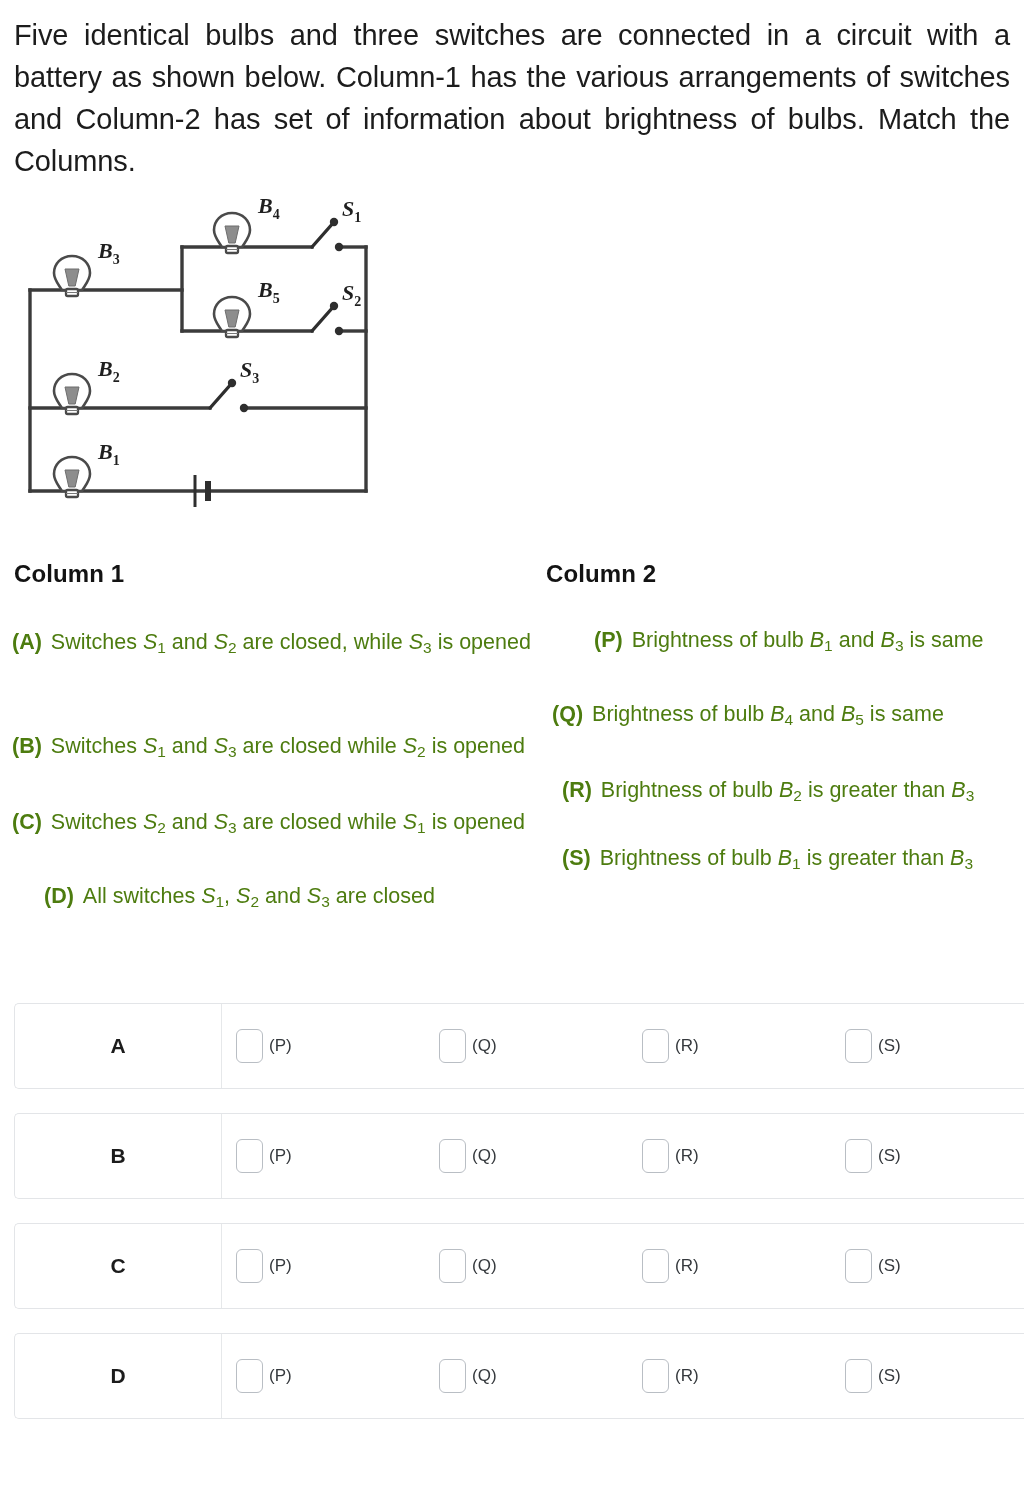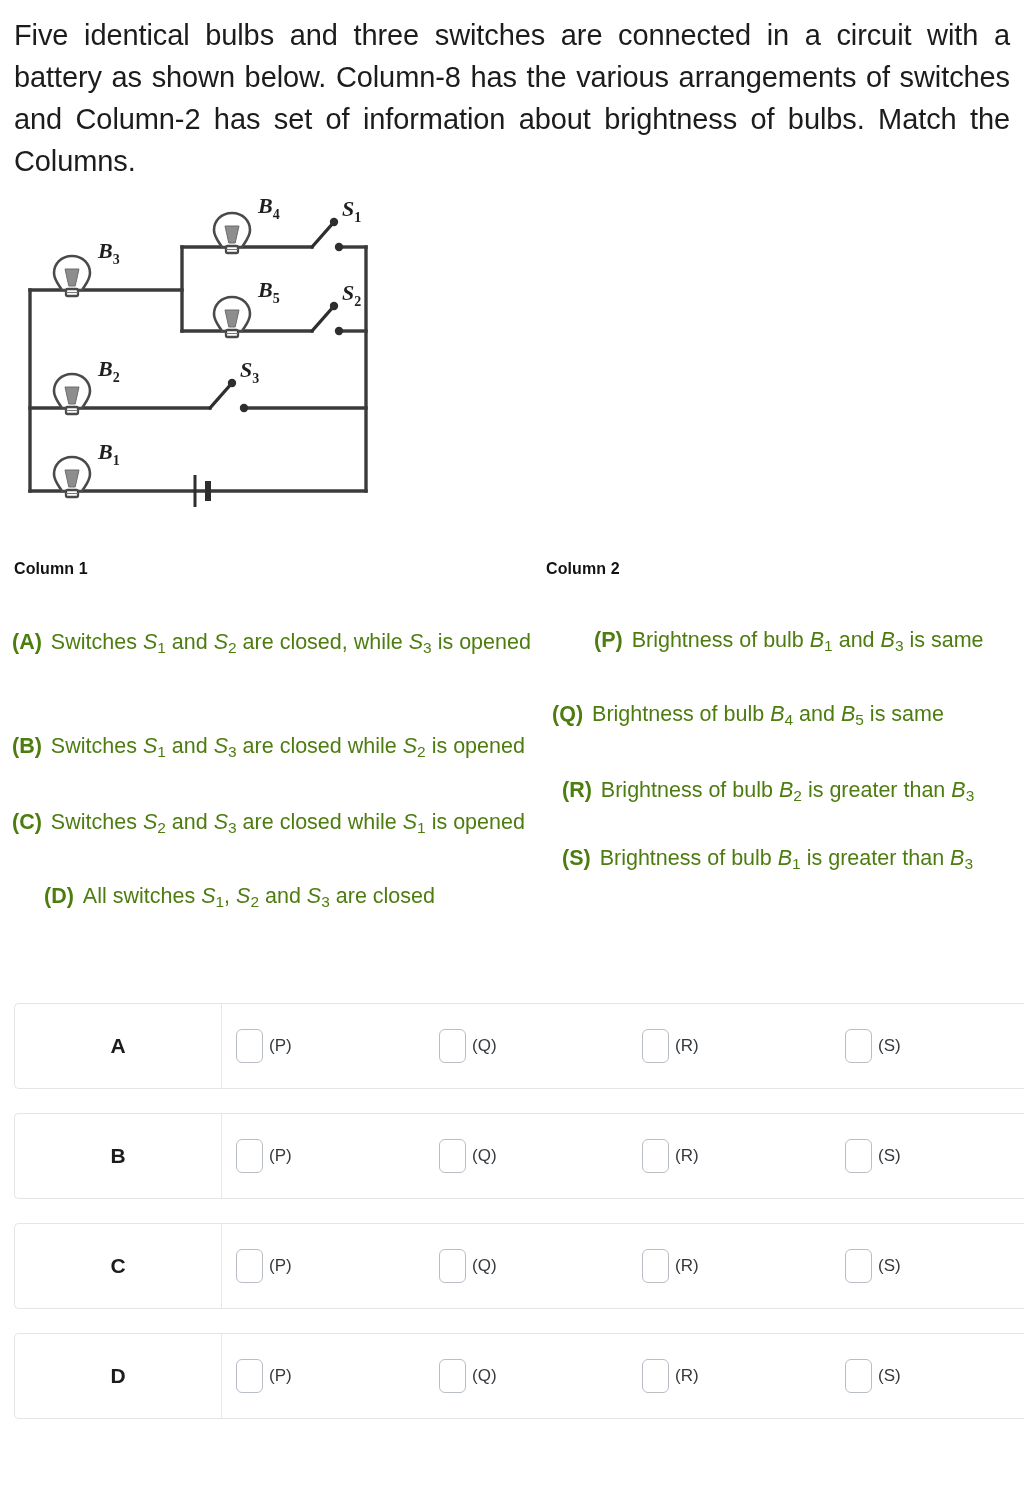--- a/index.html
+++ b/index.html
@@ -37,21 +37,21 @@
     left: 12px;
     top: 186px;
     width: 380px;
     height: 325px;
   }
   #circuit-figure svg { display: block; }
 
   
   .col-heading {
     position: absolute;
-    font-size: 16px;
+    font-size: 24px;
     font-weight: bold;
     color: #131313;
     letter-spacing: 0.1px;
   }
   #column-1-heading { left: 14px;  top: 560px; }
   #column-2-heading { left: 546px; top: 560px; }
 
   
   .col-item {
     position: absolute;
@@ -128,21 +128,21 @@
   .choice-label {
     font-size: 17px;
     color: #35393d;
     margin-left: 6px;
     white-space: nowrap;
   }
 </style>
 </head>
 <body>
 
-<div id="question-stem">Five identical bulbs and three switches are connected in a circuit with a battery as shown below. Column-8 has the various arrangements of switches and Column-2 has set of information about brightness of bulbs. Match the Columns.</div>
+<div id="question-stem">Five identical bulbs and three switches are connected in a circuit with a battery as shown below. Column-1 has the various arrangements of switches and Column-2 has set of information about brightness of bulbs. Match the Columns.</div>
 
 <div id="circuit-figure">
   <svg width="380" height="325" viewBox="0 0 380 325" xmlns="http://www.w3.org/2000/svg">
     <defs>
 
       <g id="bulb-glyph">
 
         <path d="M 0,-22 C 11,-22 18,-14 18,-5 C 18,2 13,7 10,12 L -10,12 C -13,7 -18,2 -18,-5 C -18,-14 -11,-22 0,-22 Z" fill="#ffffff" stroke="#4a4a4a" stroke-width="2.6" stroke-linejoin="round"></path>
 
         <path d="M -7,-9 L 7,-9 L 3.2,8 L -3.2,8 Z" fill="#8d8d8d" stroke="#6d6d6d" stroke-width="1"></path>

